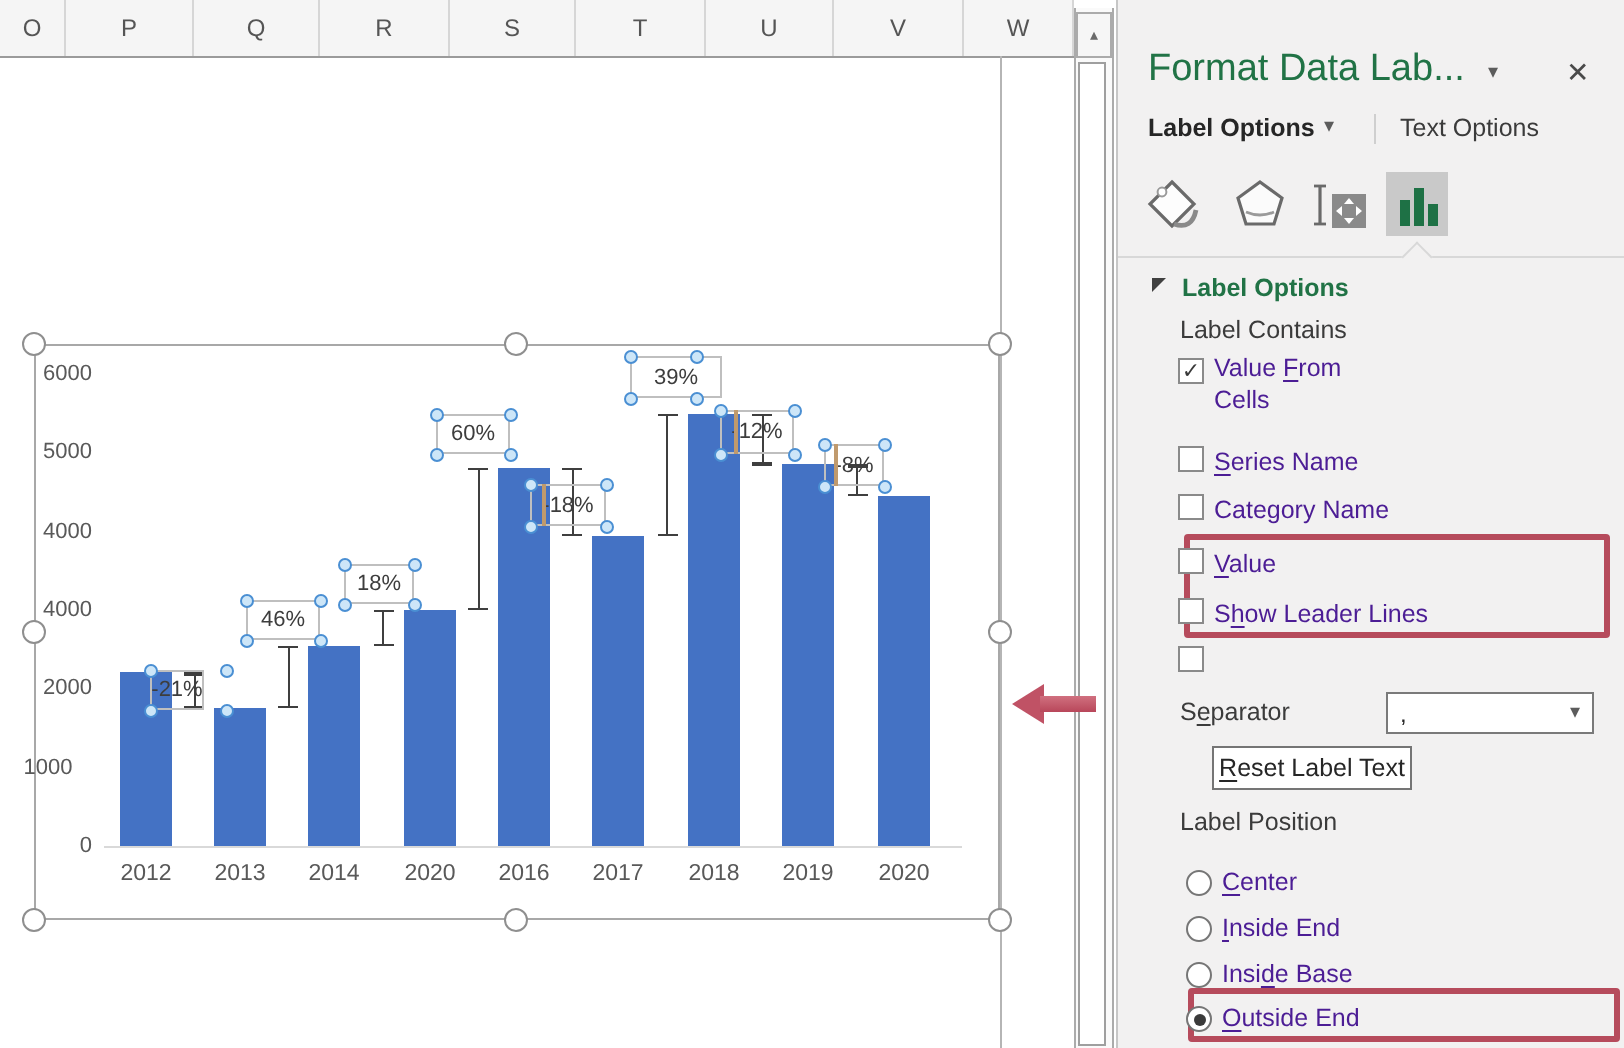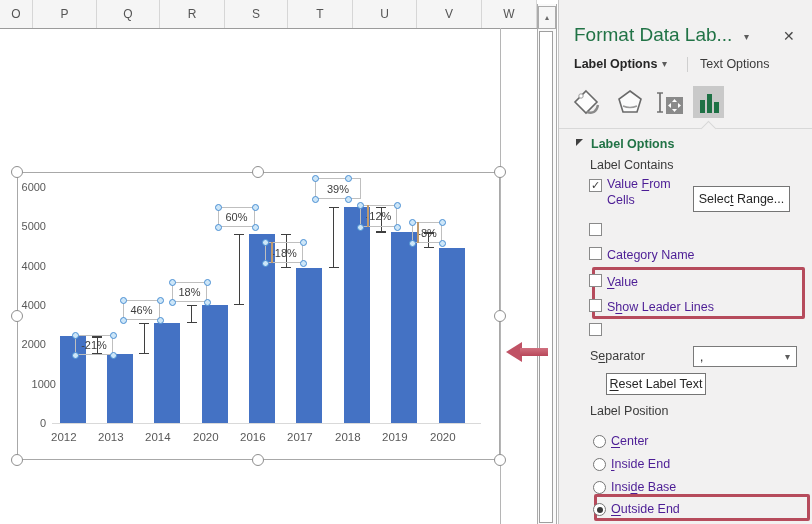--- a/index.html
+++ b/index.html
@@ -18,21 +18,21 @@
     border:1px solid #ababab;box-sizing:border-box;color:#6a6a6a;font-size:8px;
     display:flex;align-items:center;justify-content:center;}
   #vscroll-thumb{left:1px;top:27px;width:14px;height:492px;background:#ffffff;
     border:1px solid #9f9f9f;box-sizing:border-box;}
   
   #pagebreak-line{left:500px;top:28px;width:1px;height:496px;background:#b5b5b5;}
   #sel-rect{left:17px;top:172px;width:483px;height:288px;border:1px solid #a8a8a8;box-sizing:border-box;}
   .sel-handle{width:12px;height:12px;border:1.5px solid #8f8f8f;background:#fff;
     border-radius:50%;box-sizing:border-box;}
   .ytick{font-size:11px;color:#595959;text-align:right;width:36px;}
-  .xtick{font-size:11.5px;color:#595959;text-align:left;width:44px;}
+  .xtick{font-size:11.5px;color:#595959;text-align:center;width:44px;}
   .bar{background:#4472c4;}
   .ebar-line{background:#3f3f3f;}
   .dlabel{border:1px solid #bfbfbf;background:transparent;box-sizing:border-box;
     display:flex;align-items:center;justify-content:center;font-size:11px;color:#3d3d3d;}
   .lbl-handle{width:7px;height:7px;border:1px solid #4a8fd3;background:#cde6f8;
     border-radius:50%;box-sizing:border-box;}
   .tan-seg{width:2px;background:#c09a6d;}
   
   .red-box{border:3px solid #b64b5c;border-radius:2px;box-sizing:border-box;}
   #arrow-shaft{height:8px;background:linear-gradient(#d0707f,#b8475a);}
@@ -101,21 +101,21 @@
       <div class="abs sel-handle" style="left: 11px; top: 310px;"></div>
       <div class="abs sel-handle" style="left: 494px; top: 310px;"></div>
       <div class="abs sel-handle" style="left: 11px; top: 454px;"></div>
       <div class="abs sel-handle" style="left: 252px; top: 454px;"></div>
       <div class="abs sel-handle" style="left: 494px; top: 454px;"></div>
       <div class="abs ytick" style="left: 10px; top: 181px;">6000</div>
       <div class="abs ytick" style="left: 10px; top: 220.333px;">5000</div>
       <div class="abs ytick" style="left: 10px; top: 259.667px;">4000</div>
       <div class="abs ytick" style="left: 10px; top: 299px;">4000</div>
       <div class="abs ytick" style="left: 10px; top: 338.333px;">2000</div>
-      <div class="abs ytick" style="left: 20px; top: 377.667px;">1000</div>
+      <div class="abs ytick" style="left: 6px; top: 377.667px; text-align: center;">1000</div>
       <div class="abs ytick" style="left: 10px; top: 417px;">0</div>
       <div class="abs" style="left: 52px; top: 423px; width: 429px; height: 1px; background: rgb(217, 217, 217);"></div>
       <div class="abs bar" style="left: 60px; top: 336.467px; width: 26px; height: 86.5333px;"></div>
       <div class="abs xtick" style="left: 51px; top: 431px;">2012</div>
       <div class="abs bar" style="left: 107px; top: 354.167px; width: 26px; height: 68.8333px;"></div>
       <div class="abs xtick" style="left: 98px; top: 431px;">2013</div>
       <div class="abs bar" style="left: 154px; top: 322.7px; width: 26px; height: 100.3px;"></div>
       <div class="abs xtick" style="left: 145px; top: 431px;">2014</div>
       <div class="abs bar" style="left: 202px; top: 305px; width: 26px; height: 118px;"></div>
       <div class="abs xtick" style="left: 193px; top: 431px;">2020</div>
@@ -146,21 +146,21 @@
       <div class="abs ebar-line" style="left: 281px; top: 266.633px; width: 10px; height: 1.3px;"></div>
       <div class="abs ebar-line" style="left: 333px; top: 206.667px; width: 1.3px; height: 60.9667px;"></div>
       <div class="abs ebar-line" style="left: 328.5px; top: 206.667px; width: 10px; height: 1.3px;"></div>
       <div class="abs ebar-line" style="left: 328.5px; top: 266.633px; width: 10px; height: 1.3px;"></div>
       <div class="abs ebar-line" style="left: 380.5px; top: 206.667px; width: 1.3px; height: 25.5667px;"></div>
       <div class="abs ebar-line" style="left: 376px; top: 206.667px; width: 10px; height: 1.3px;"></div>
       <div class="abs ebar-line" style="left: 376px; top: 231.233px; width: 10px; height: 1.3px;"></div>
       <div class="abs ebar-line" style="left: 428px; top: 232.233px; width: 1.3px; height: 15.7333px;"></div>
       <div class="abs ebar-line" style="left: 423.5px; top: 232.233px; width: 10px; height: 1.3px;"></div>
       <div class="abs ebar-line" style="left: 423.5px; top: 246.967px; width: 10px; height: 1.3px;"></div>
-      <div class="abs dlabel" style="left: 75px; top: 335px; width: 38px; height: 20px;">-21%</div>
+      <div class="abs dlabel" style="left: 75px; top: 335px; width: 27px; height: 20px;">-21%</div>
       <div class="abs lbl-handle" style="left: 71.5px; top: 331.5px;"></div>
       <div class="abs lbl-handle" style="left: 109.5px; top: 331.5px;"></div>
       <div class="abs lbl-handle" style="left: 71.5px; top: 351.5px;"></div>
       <div class="abs lbl-handle" style="left: 109.5px; top: 351.5px;"></div>
       <div class="abs dlabel" style="left: 123px; top: 300px; width: 37px; height: 20px;">46%</div>
       <div class="abs lbl-handle" style="left: 119.5px; top: 296.5px;"></div>
       <div class="abs lbl-handle" style="left: 156.5px; top: 296.5px;"></div>
       <div class="abs lbl-handle" style="left: 119.5px; top: 316.5px;"></div>
       <div class="abs lbl-handle" style="left: 156.5px; top: 316.5px;"></div>
       <div class="abs dlabel" style="left: 172px; top: 282px; width: 35px; height: 20px;">18%</div>
@@ -242,43 +242,41 @@
     <div id="pane-divider" class="abs"></div>
     <div id="divider-notch" class="abs"></div>
 
     <div class="abs tri-expand" style="left:17px;top:139px;"></div>
     <span id="section-header-text" class="abs" style="left:32px;top:137px;">Label Options</span>
 
     <span class="abs p-label" style="left:31px;top:158px;">Label Contains</span>
 
     <div id="checkbox-list"></div>
 
-    <div id="select-range-btn" class="abs btn" style="left:134px;top:186px;width:97px;height:26px;">
-        <span>Selec<u>t</u> Range...</span>
-      </div>
 
     <span class="abs p-label" id="separator-label" style="left:31px;top:349px;"><span>S<u>e</u>parator</span></span>
     <div class="abs combo" style="left:134px;top:346px;width:104px;height:21px;">
       <span>,</span>
       <span class="caret">▾</span>
     </div>
 
     <div id="reset-btn" class="abs btn" style="left:47px;top:373px;width:100px;height:22px;">
         <span><u>R</u>eset Label Text</span>
       </div>
 
     <span class="abs p-label" style="left:31px;top:404px;">Label Position</span>
 
     <div id="radio-list"></div>
 
     <div class="abs red-box" style="left:33px;top:267px;width:213px;height:52px;"></div>
     <div class="abs red-box" style="left:35px;top:494px;width:216px;height:27px;"></div>
   <div class="abs cbx" style="left: 30px; top: 179px;">✓</div>
       <div class="abs p-dark" style="left: 48px; top: 176px; width: 76px; line-height: 16px;"><span>Value <u>F</u>rom Cells</span></div>
       <div class="abs cbx" style="left: 30px; top: 223px;"></div>
+      <div class="abs p-dark" style="left: 48px; top: 223px; width: 170px; line-height: 16px;"><span><u>S</u>eries Name</span></div>
       <div class="abs cbx" style="left: 30px; top: 247px;"></div>
       <div class="abs p-dark" style="left: 48px; top: 247px; width: 170px; line-height: 16px;"><span>Category Name</span></div>
       <div class="abs cbx" style="left: 30px; top: 274px;"></div>
       <div class="abs p-dark" style="left: 48px; top: 274px; width: 170px; line-height: 16px;"><span><u>V</u>alue</span></div>
       <div class="abs cbx" style="left: 30px; top: 299px;"></div>
       <div class="abs p-dark" style="left: 48px; top: 299px; width: 170px; line-height: 16px;"><span>S<u>h</u>ow Leader Lines</span></div>
       <div class="abs cbx" style="left: 30px; top: 323px;"></div>
       <div class="abs radio" style="left: 34px; top: 435px;"></div>
       <div class="abs p-dark" style="left: 52px; top: 434px;"><span><u>C</u>enter</span></div>
       <div class="abs radio" style="left: 34px; top: 458px;"></div>

